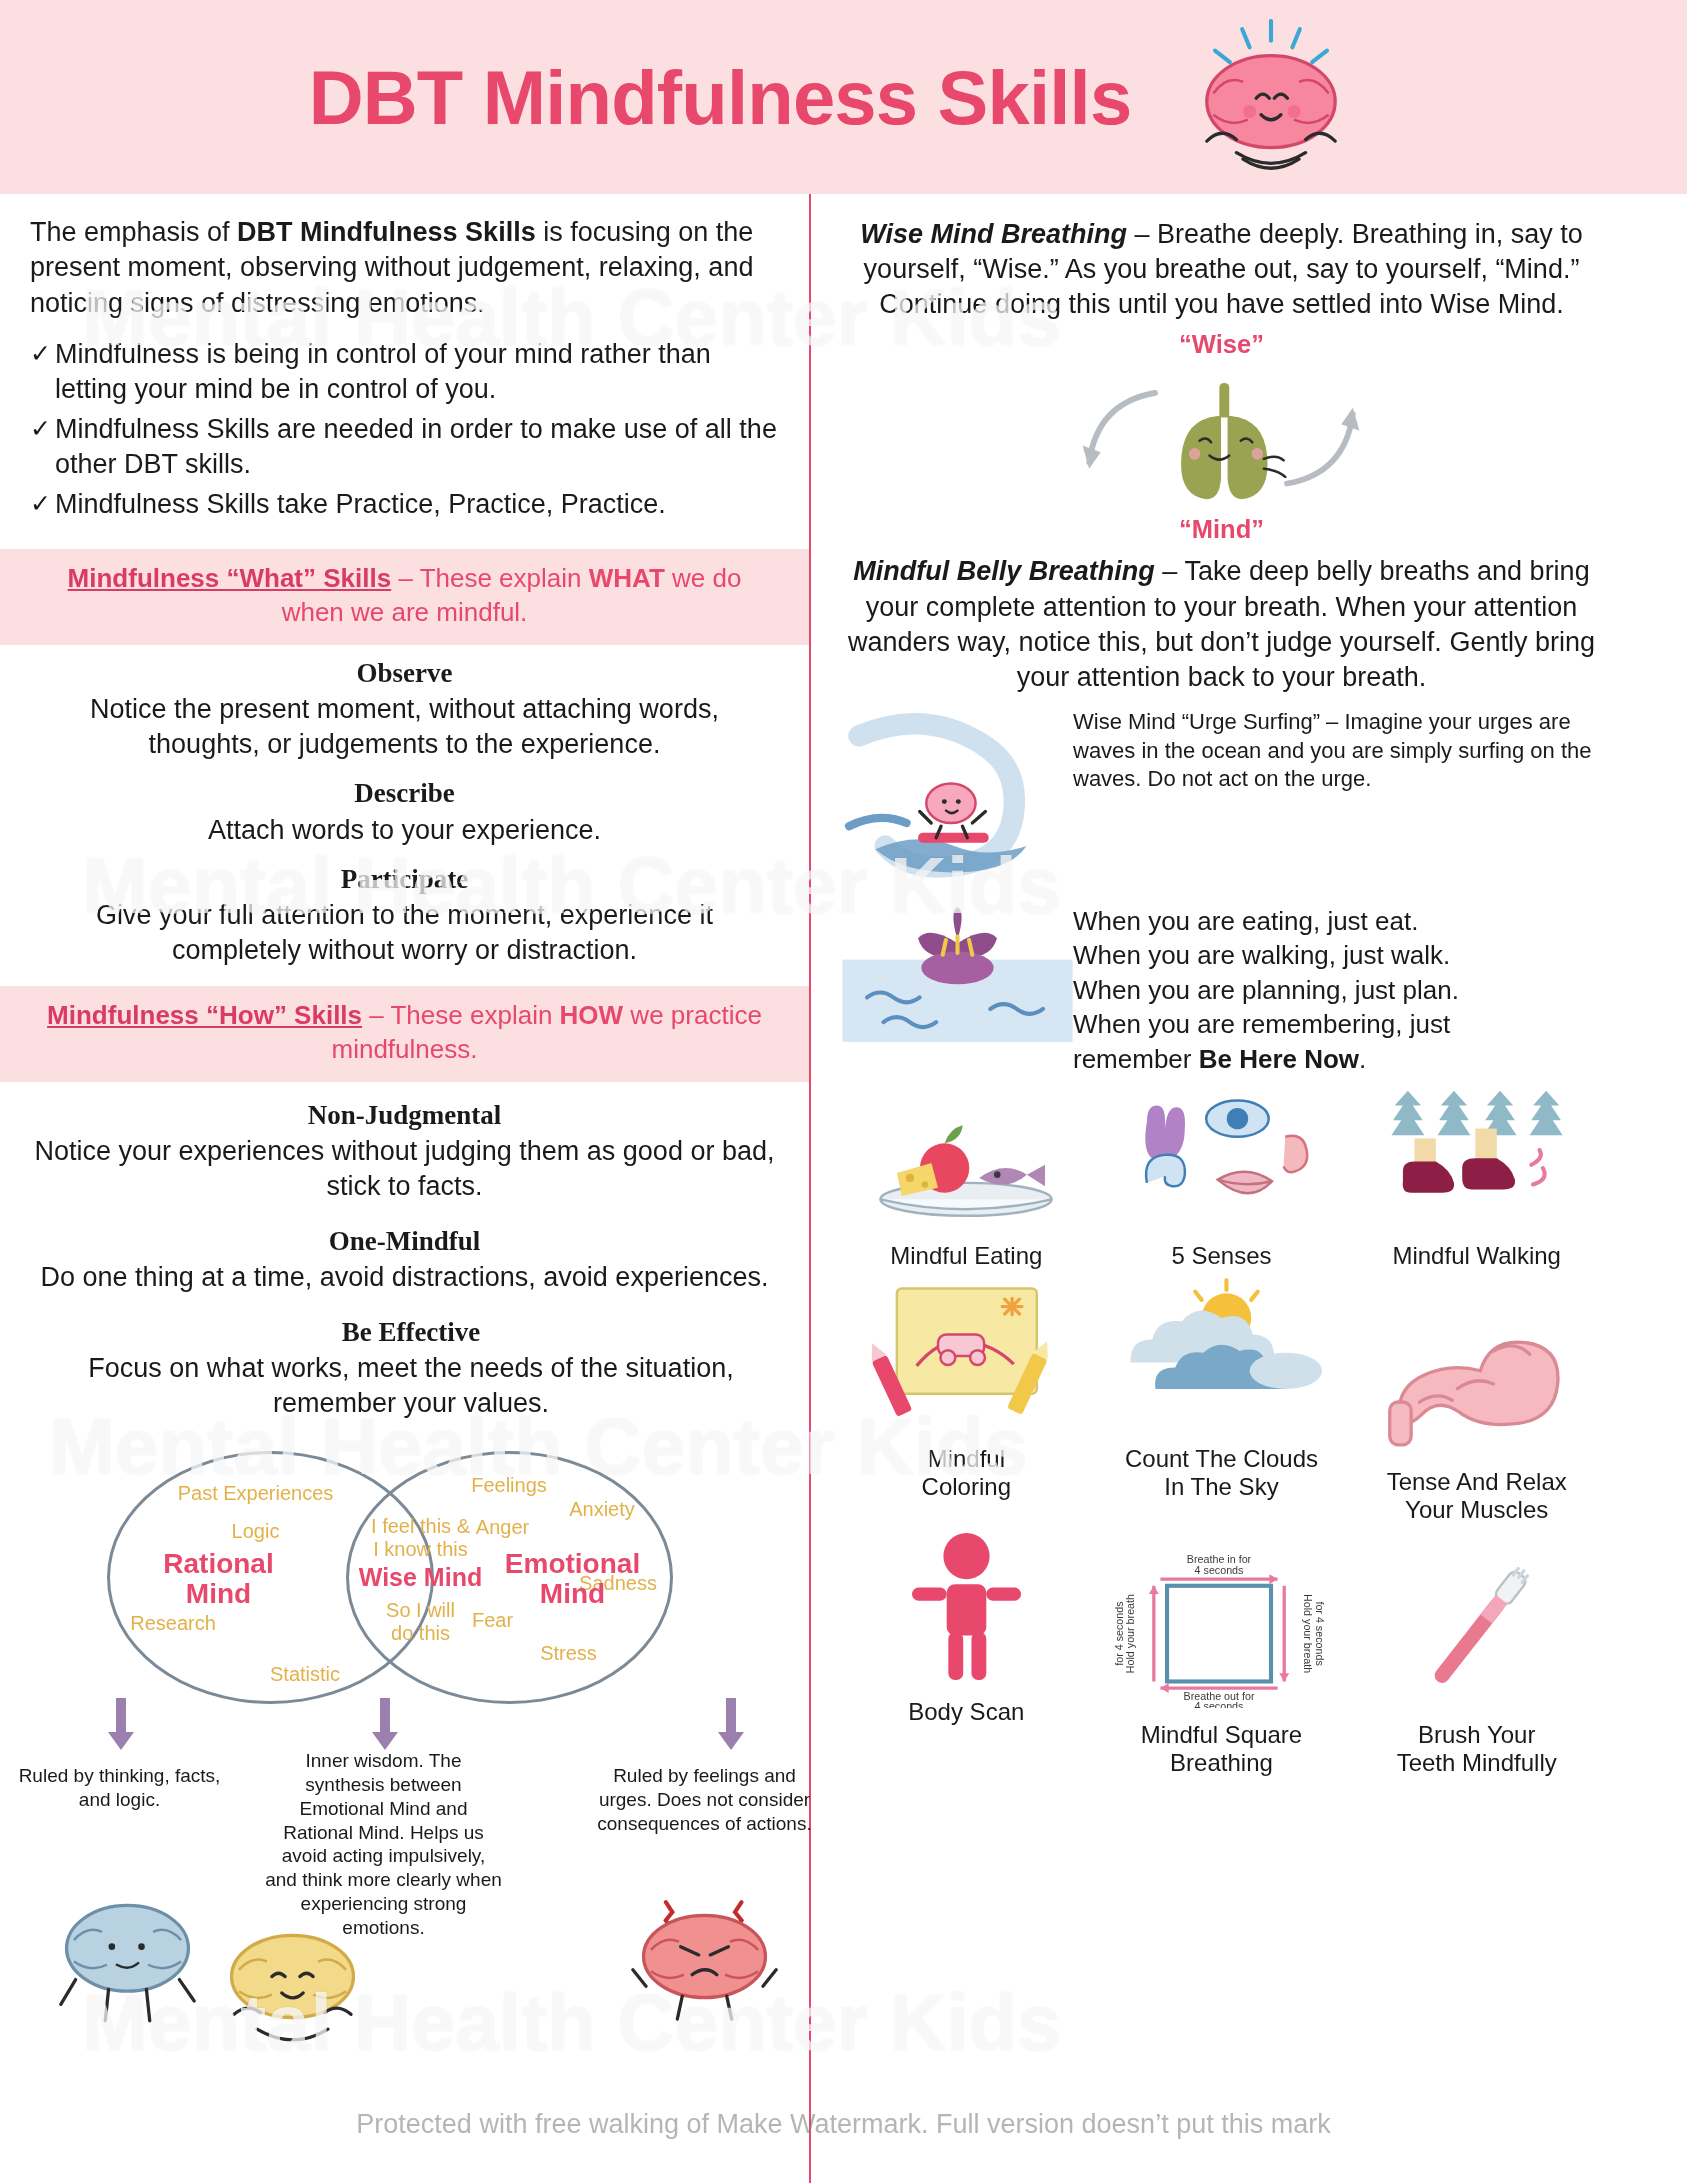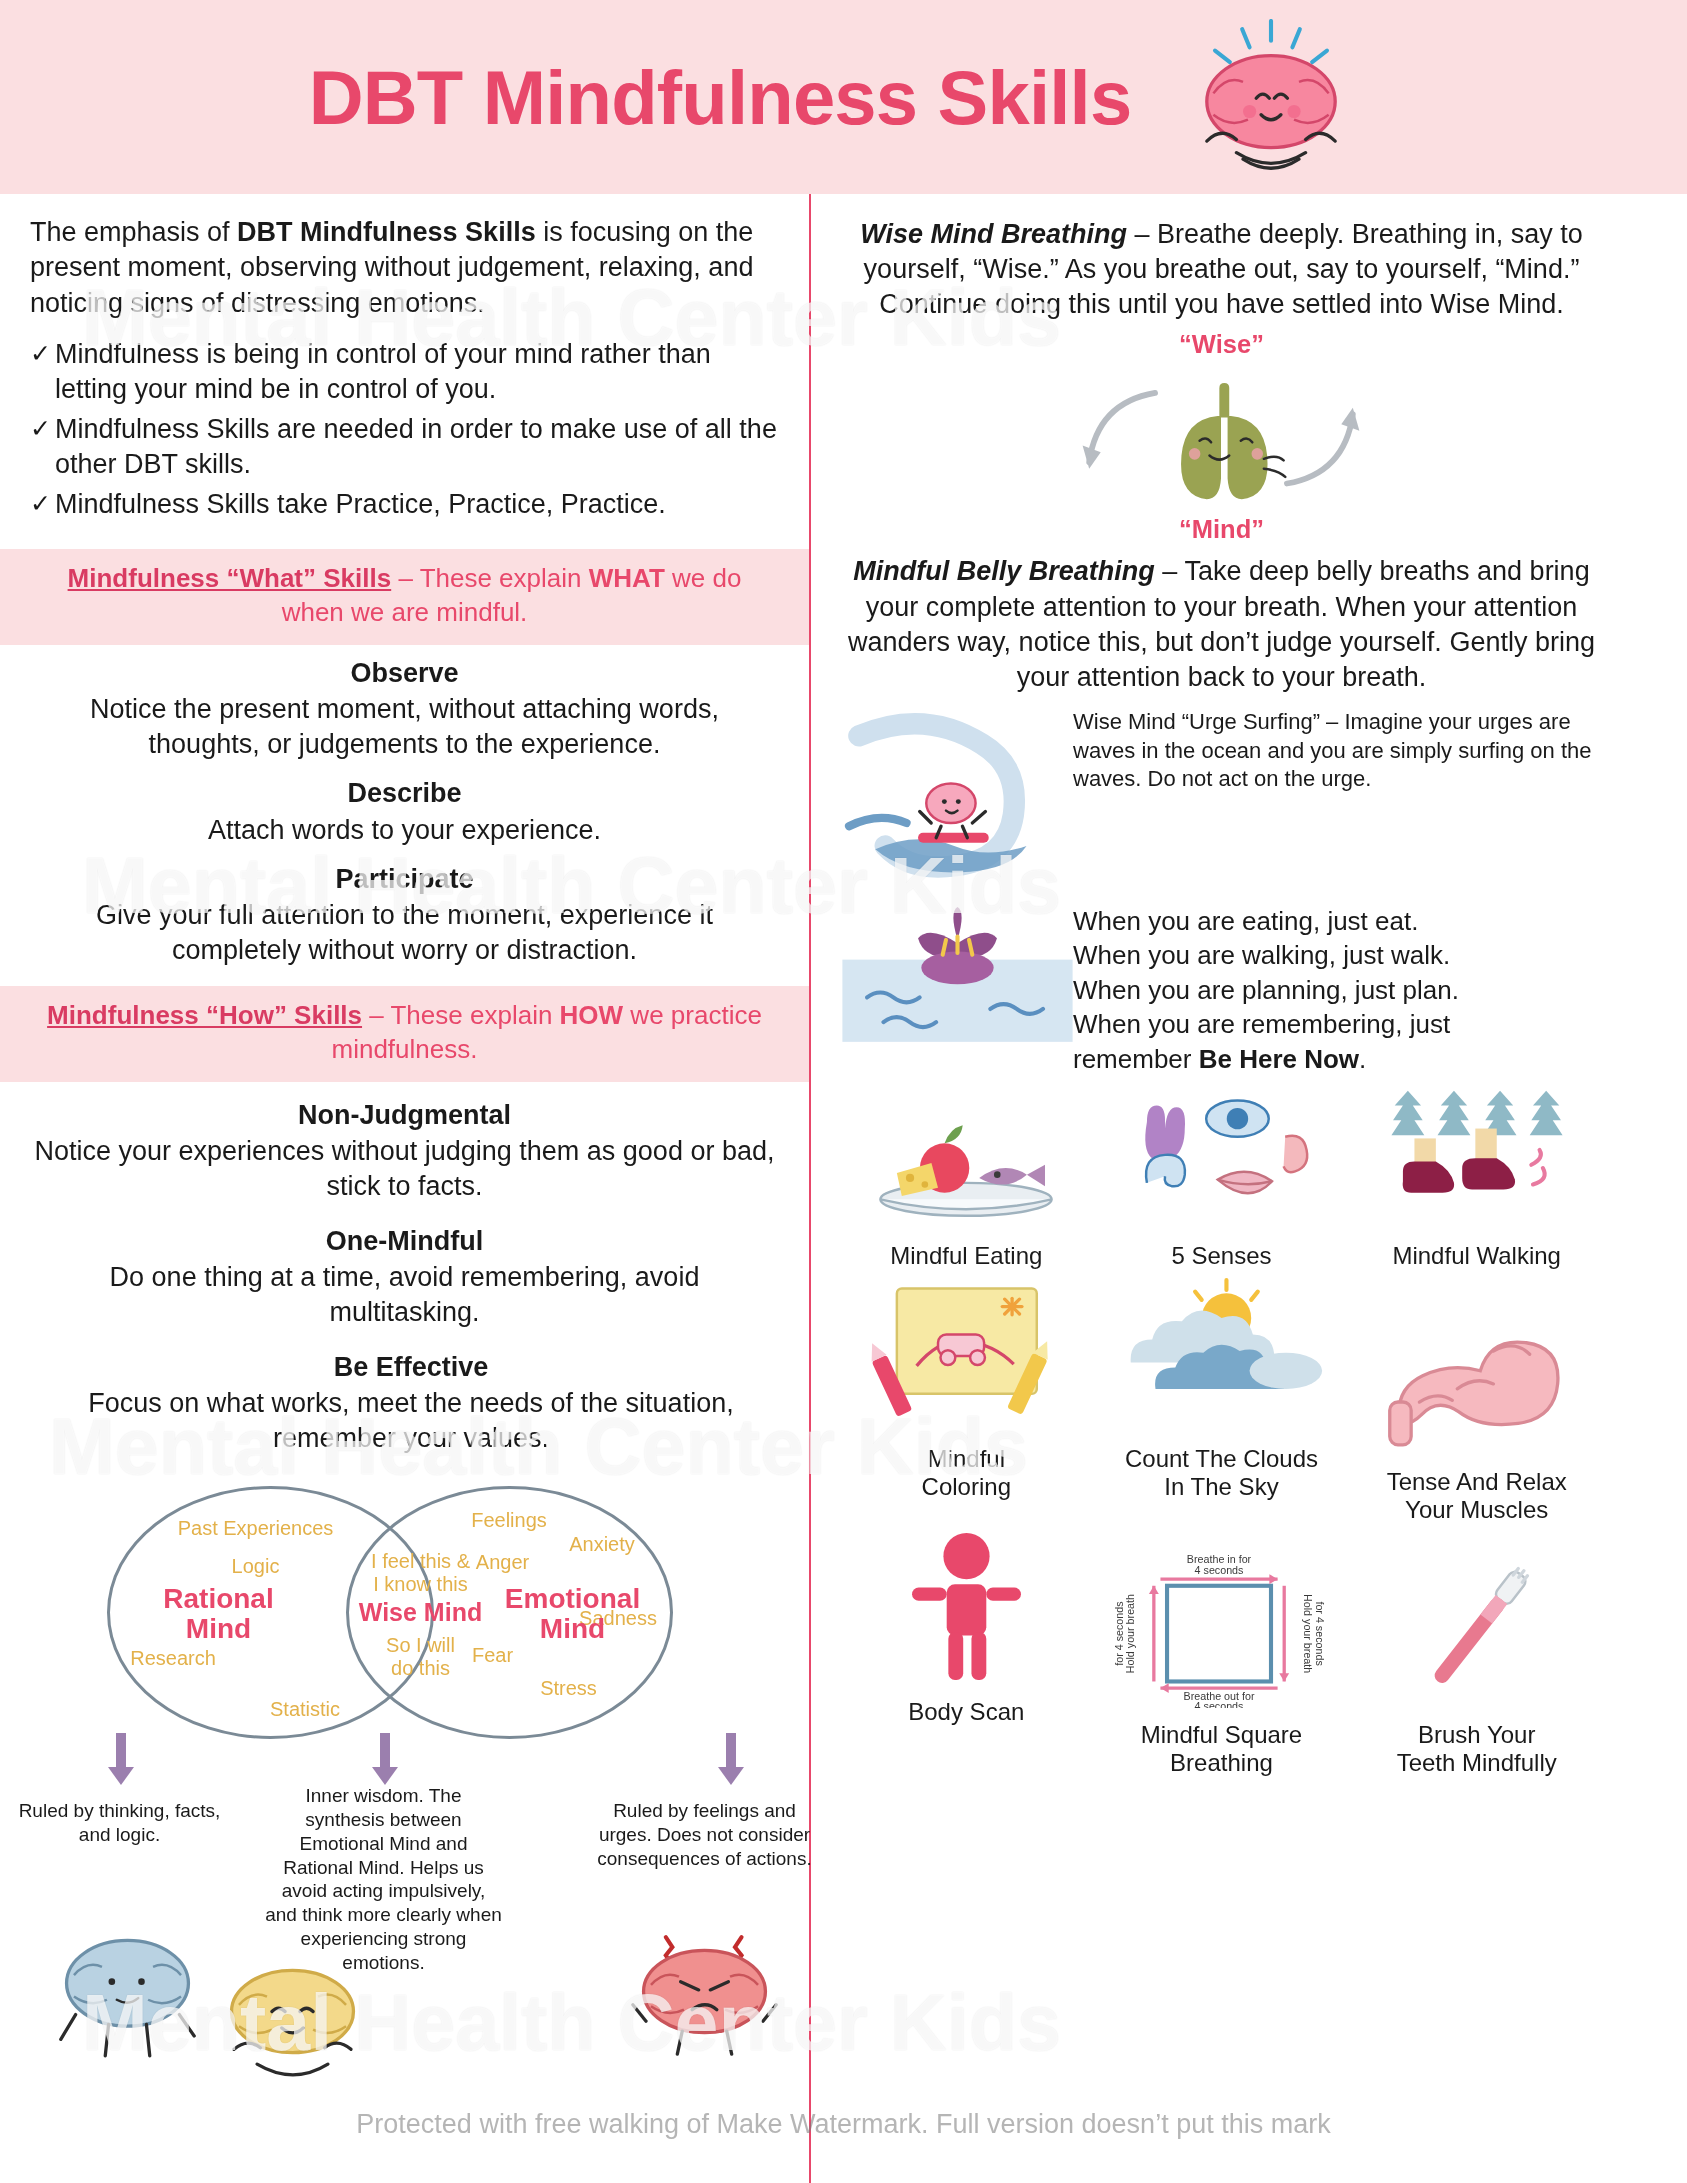--- a/index.html
+++ b/index.html
@@ -100,20 +100,21 @@
   .band b { font-weight: bold; }
 
   .skill-block {
     padding: 13px 33px 3.3px 33px;
     text-align: center;
   }
   .skill-title {
     font-size: 27px;
     font-weight: bold;
     margin-bottom: 3.3px;
+    font-family: Liberation Serif, serif;
   }
   .skill-desc {
     font-size: 27px;
     line-height: 1.30;
   }
 
   
   .venn-wrap {
     position: relative;
     height: 577px;
@@ -321,21 +322,21 @@
     <div class="band">
       <span class="lead">Mindfulness “How” Skills</span><span> – These explain </span><b>HOW</b><span> we practice mindfulness.</span>
     </div>
 
     <div class="skill-block" style="padding-top:18px;">
       <div class="skill-title">Non-Judgmental</div>
       <div class="skill-desc">Notice your experiences without judging them as good or bad, stick to facts.</div>
     </div>
     <div class="skill-block" style="padding-top:18px;">
       <div class="skill-title">One-Mindful</div>
-      <div class="skill-desc">Do one thing at a time, avoid remembering, avoid multitasking.</div>
+      <div class="skill-desc">Do one thing at a time, avoid distractions, avoid experiences.</div>
     </div>
     <div class="skill-block" style="padding-top:18px;padding-left:46px;">
       <div class="skill-title">Be Effective</div>
       <div class="skill-desc">Focus on what works, meet the needs of the situation, remember your values.</div>
     </div>
 
     <div class="venn-wrap">
       <div class="ellipse" style="left:107px; top:16.5px; width:321px; height:247px;"></div>
       <div class="ellipse" style="left:346px; top:16.5px; width:321px; height:247px;"></div>
 

